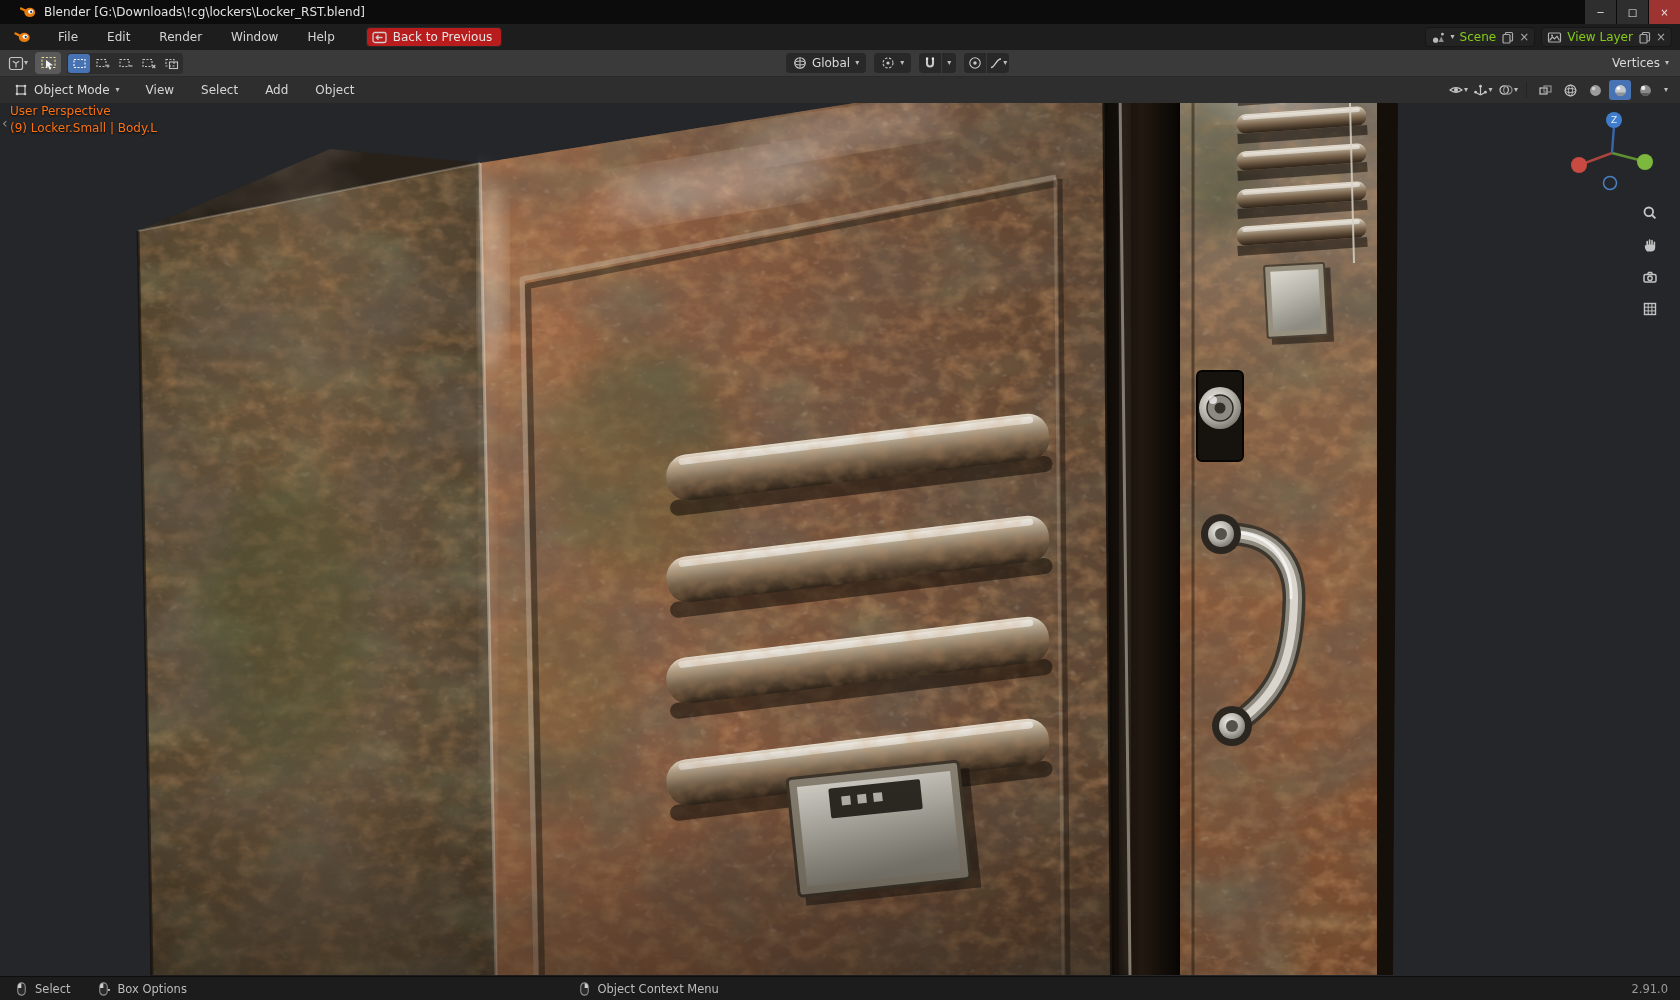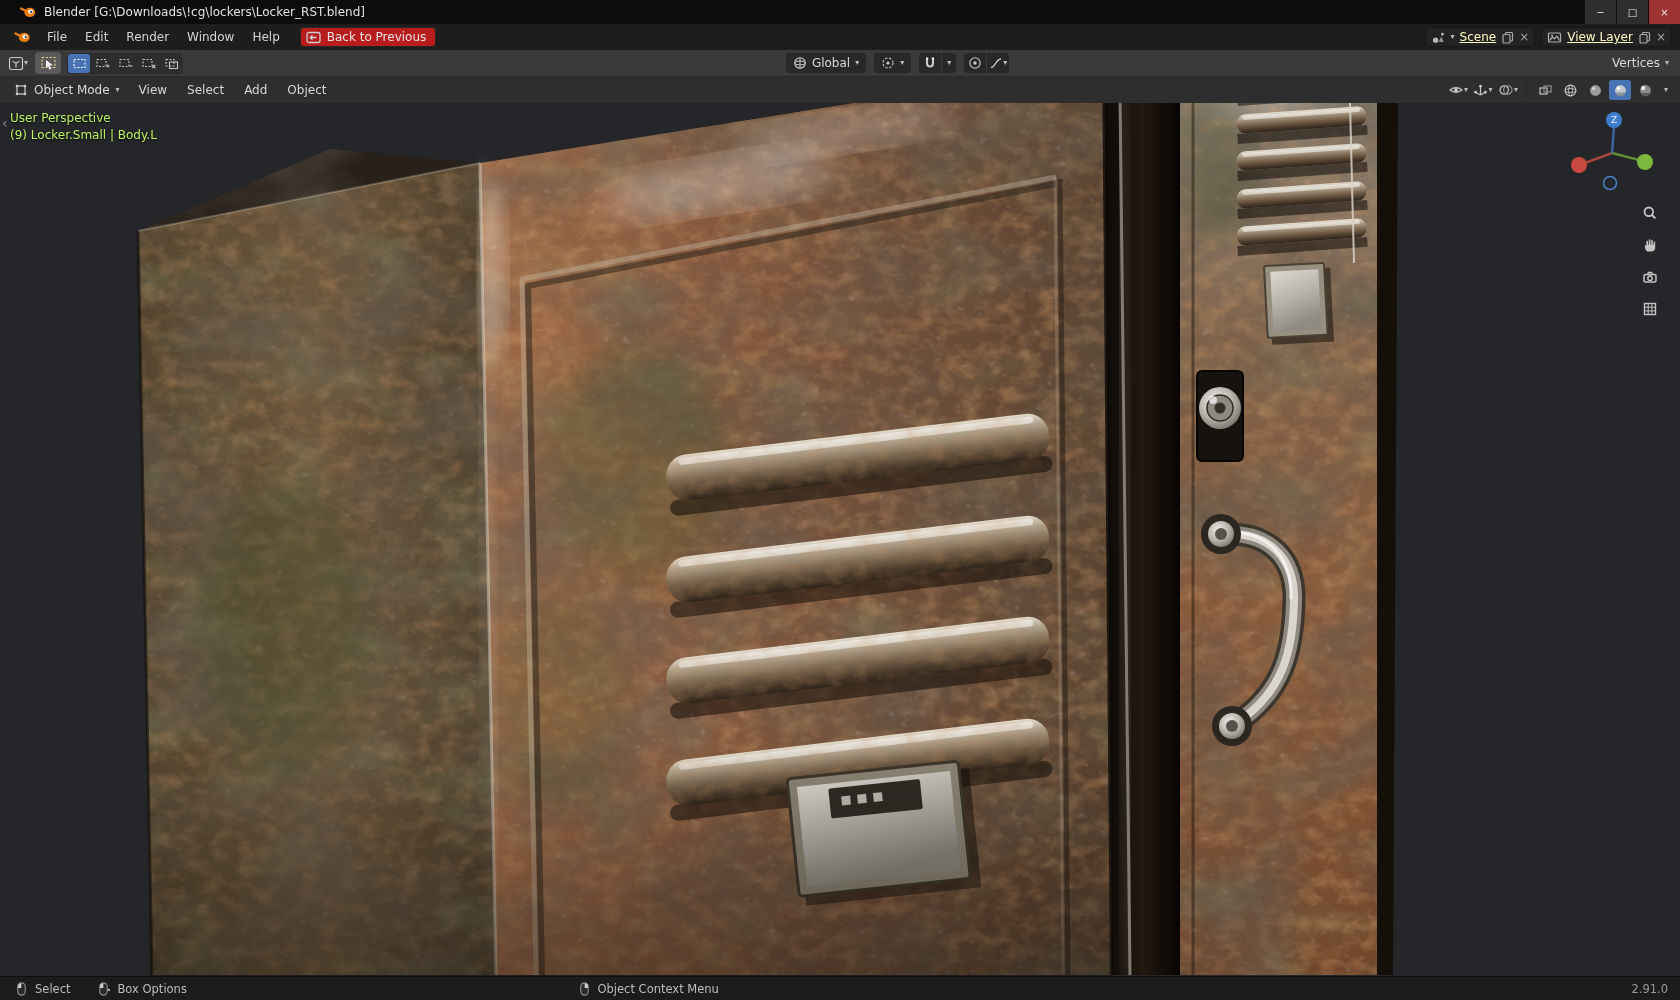--- a/index.html
+++ b/index.html
@@ -7,47 +7,47 @@
   body{font-family:"DejaVu Sans","Liberation Sans",sans-serif;font-size:12px;color:#d8d8d8;}
   .app{width:1680px;height:1000px;display:flex;flex-direction:column;}
 
   
   .titlebar{height:24px;background:#0c0c0c;display:flex;align-items:center;padding-left:20px;gap:8px;color:#e2e2e2;flex:0 0 auto;}
   .wbtns{margin-left:auto;display:flex;height:100%;}
   .wbtn{width:32px;height:100%;display:flex;align-items:center;justify-content:center;background:#2e2e2e;color:#e6e6e6;font-size:10px;border-left:1px solid #0c0c0c;cursor:pointer;}
   .wbtn.close{background:#9d3431;}
 
   
-  .menubar{height:26px;background:#1d1d1d;display:flex;align-items:center;padding:0 8px;gap:2px;flex:0 0 auto;}
+  .menubar{height:26px;background:#1d1d1d;display:flex;align-items:center;padding:0 8px;gap:13px;flex:0 0 auto;}
   .menu-item{padding:3px 8px;border-radius:3px;color:#d4d4d4;cursor:pointer;}
   .btn-back{display:flex;align-items:center;gap:6px;background:#b91c1c;border:1px solid #272727;border-radius:4px;padding:2px 9px 2px 5px;margin-left:10px;color:#e3e3e3;cursor:pointer;}
   .tb-right{margin-left:auto;display:flex;align-items:center;gap:6px;}
   .selector{display:flex;align-items:center;background:#232323;border:1px solid #161616;border-radius:4px;height:20px;padding:0 5px;gap:5px;}
-  .selector .name{color:#fef9c3;text-decoration:underline;}
+  .selector .name{color:#84cc16;}
 
   
   .hdr1{height:27px;background:#3a3a3a;display:flex;align-items:center;padding:0 7px;gap:6px;border-bottom:1px solid #2a2a2a;flex:0 0 auto;}
-  .hdr2{height:26px;background:#2e2e2e;display:flex;align-items:center;padding:0 7px;gap:4px;flex:0 0 auto;}
+  .hdr2{height:26px;background:#2e2e2e;display:flex;align-items:center;padding:0 7px;gap:11px;flex:0 0 auto;}
   .chev{font-size:8px;color:#bdbdbd;line-height:1;}
   .dd{display:flex;align-items:center;gap:5px;background:#282828;border-radius:4px;height:20px;padding:0 7px;cursor:pointer;}
   .ib{display:flex;align-items:center;justify-content:center;height:20px;min-width:22px;border-radius:3px;cursor:pointer;}
   .tool-btn{width:26px;height:22px;background:#5a5a5a;border-radius:4px;display:flex;align-items:center;justify-content:center;cursor:pointer;}
   .modegroup{display:flex;background:#2d2d2d;border-radius:4px;padding:1px;gap:1px;}
   .modegroup .ib{width:21px;height:19px;}
   .mode-active{background:#4772b3;}
   .center-tools{margin:8px auto;display:flex;align-items:center;gap:8px;}
   .menu2{padding:3px 8px;color:#d6d6d6;cursor:pointer;}
   .hdr2-right{margin-left:auto;display:flex;align-items:center;gap:3px;}
   .sep{width:1px;height:16px;background:#242424;margin:0 4px;}
   .sph-active{background:#4772b3;}
 
   
   .viewport{position:relative;height:873px;background:#25262a;overflow:hidden;flex:0 0 auto;}
   .viewport>svg.scene{position:absolute;left:0;top:0;}
-  .vp-overlay{position:absolute;left:10px;top:7px;color:#bef264;text-shadow:0 1px 2px rgba(0,0,0,.9);line-height:17px;}
+  .vp-overlay{position:absolute;left:10px;top:0;color:#f97316;text-shadow:0 1px 2px rgba(0,0,0,.9);line-height:17px;}
   .stats{margin-top:11px;display:grid;grid-template-columns:54px 44px;column-gap:8px;line-height:17px;}
   .stats .v{text-align:right;}
   .side-tab{position:absolute;left:2px;top:12px;color:#8f8f8f;font-size:14px;cursor:pointer;}
   .gizmo{position:absolute;top:6px;right:24px;cursor:pointer;}
   .nav-icons{position:absolute;top:98px;right:18px;display:flex;flex-direction:column;gap:8px;}
   .nav-btn{width:24px;height:24px;border-radius:12px;display:flex;align-items:center;justify-content:center;cursor:pointer;}
 
   
   .statusbar{height:24px;background:#1c1c1c;border-top:1px solid #0e0e0e;display:flex;align-items:center;color:#bcbcbc;font-size:11.5px;flex:0 0 auto;}
   .hint{display:flex;align-items:center;gap:6px;}

